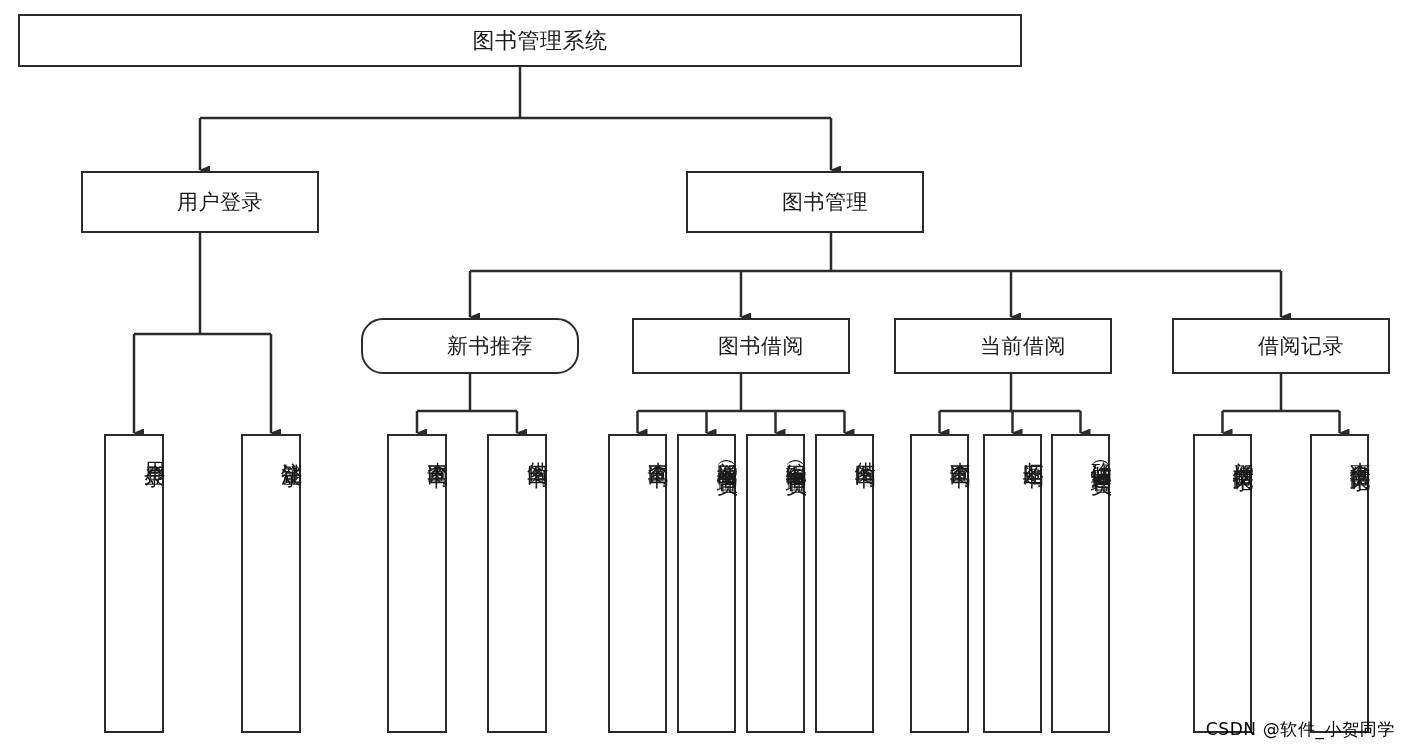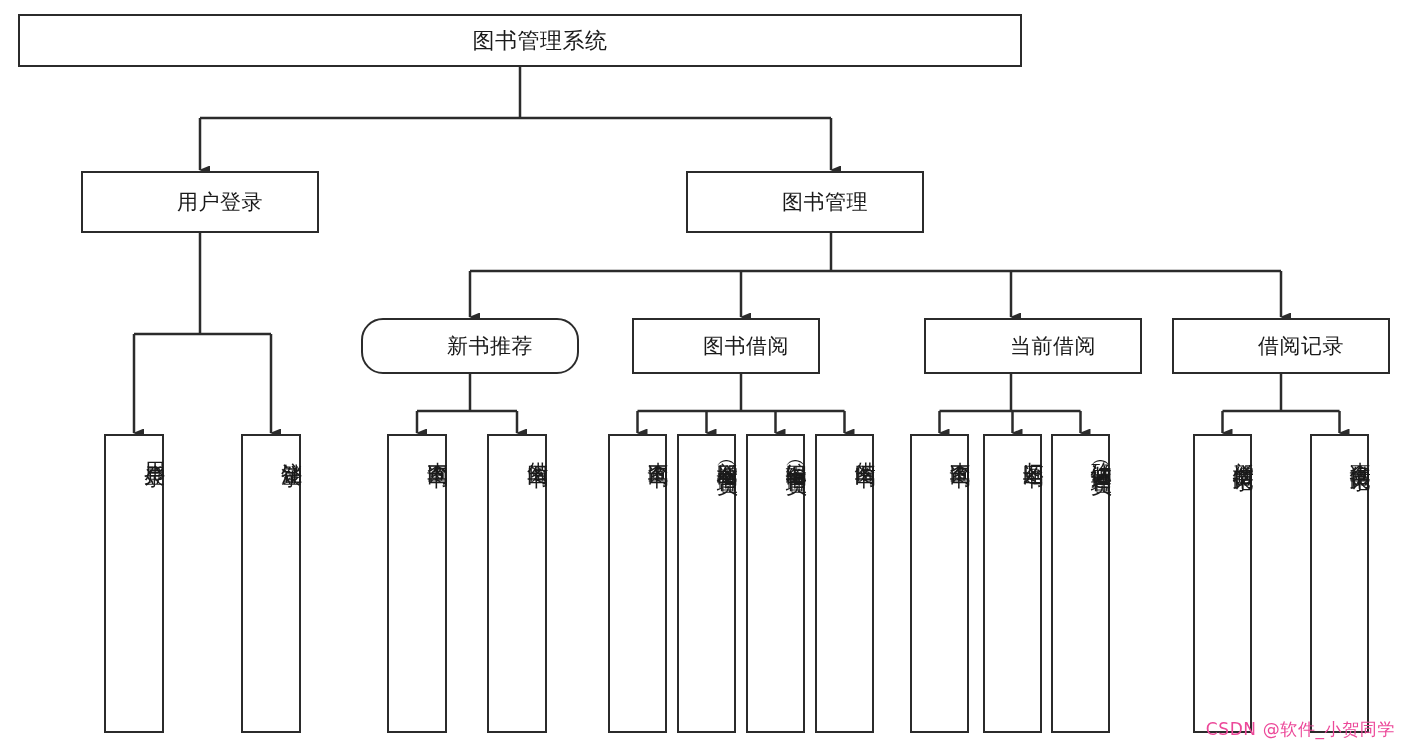--- a/index.html
+++ b/index.html
@@ -51,21 +51,21 @@
     font-size: 21px;
     line-height: 1.30;
     letter-spacing: 2px;
     white-space: nowrap;
   }
   .watermark {
     position: absolute;
     right: 10px;
     bottom: 6px;
     font-size: 17px;
-    color: #ec4899;
+    color: #000000;
     letter-spacing: 0.6px;
     white-space: nowrap;
     font-family: "DejaVu Sans", "Liberation Sans", sans-serif;
   }
 </style>
 </head>
 <body>
 
 <div id="canvas">
 
@@ -117,24 +117,24 @@
     </div>
     <div class="node" style="left: 81px; top: 171px; width: 238px; height: 62px;">
       <span class="label">用户登录</span>
     </div>
     <div class="node" style="left: 686px; top: 171px; width: 238px; height: 62px; justify-content: center;">
       <span class="label">图书管理</span>
     </div>
     <div class="node" style="left: 361px; top: 318px; width: 218px; height: 56px; border-radius: 22px;">
       <span class="label">新书推荐</span>
     </div>
-    <div class="node" style="left: 632px; top: 318px; width: 188px; height: 56px;">
+    <div class="node" style="left: 632px; top: 318px; width: 218px; height: 56px;">
       <span class="label">图书借阅</span>
     </div>
-    <div class="node" style="left: 924px; top: 318px; width: 218px; height: 56px;">
+    <div class="node" style="left: 894px; top: 318px; width: 218px; height: 56px;">
       <span class="label">当前借阅</span>
     </div>
     <div class="node" style="left: 1172px; top: 318px; width: 218px; height: 56px;">
       <span class="label">借阅记录</span>
     </div>
     <div class="node leaf" style="left: 104px; top: 434px; width: 60px; height: 299px;">
       <span class="label">用户登录</span>
     </div>
     <div class="node leaf" style="left: 241px; top: 434px; width: 60px; height: 299px;">
       <span class="label">注销登录</span>

